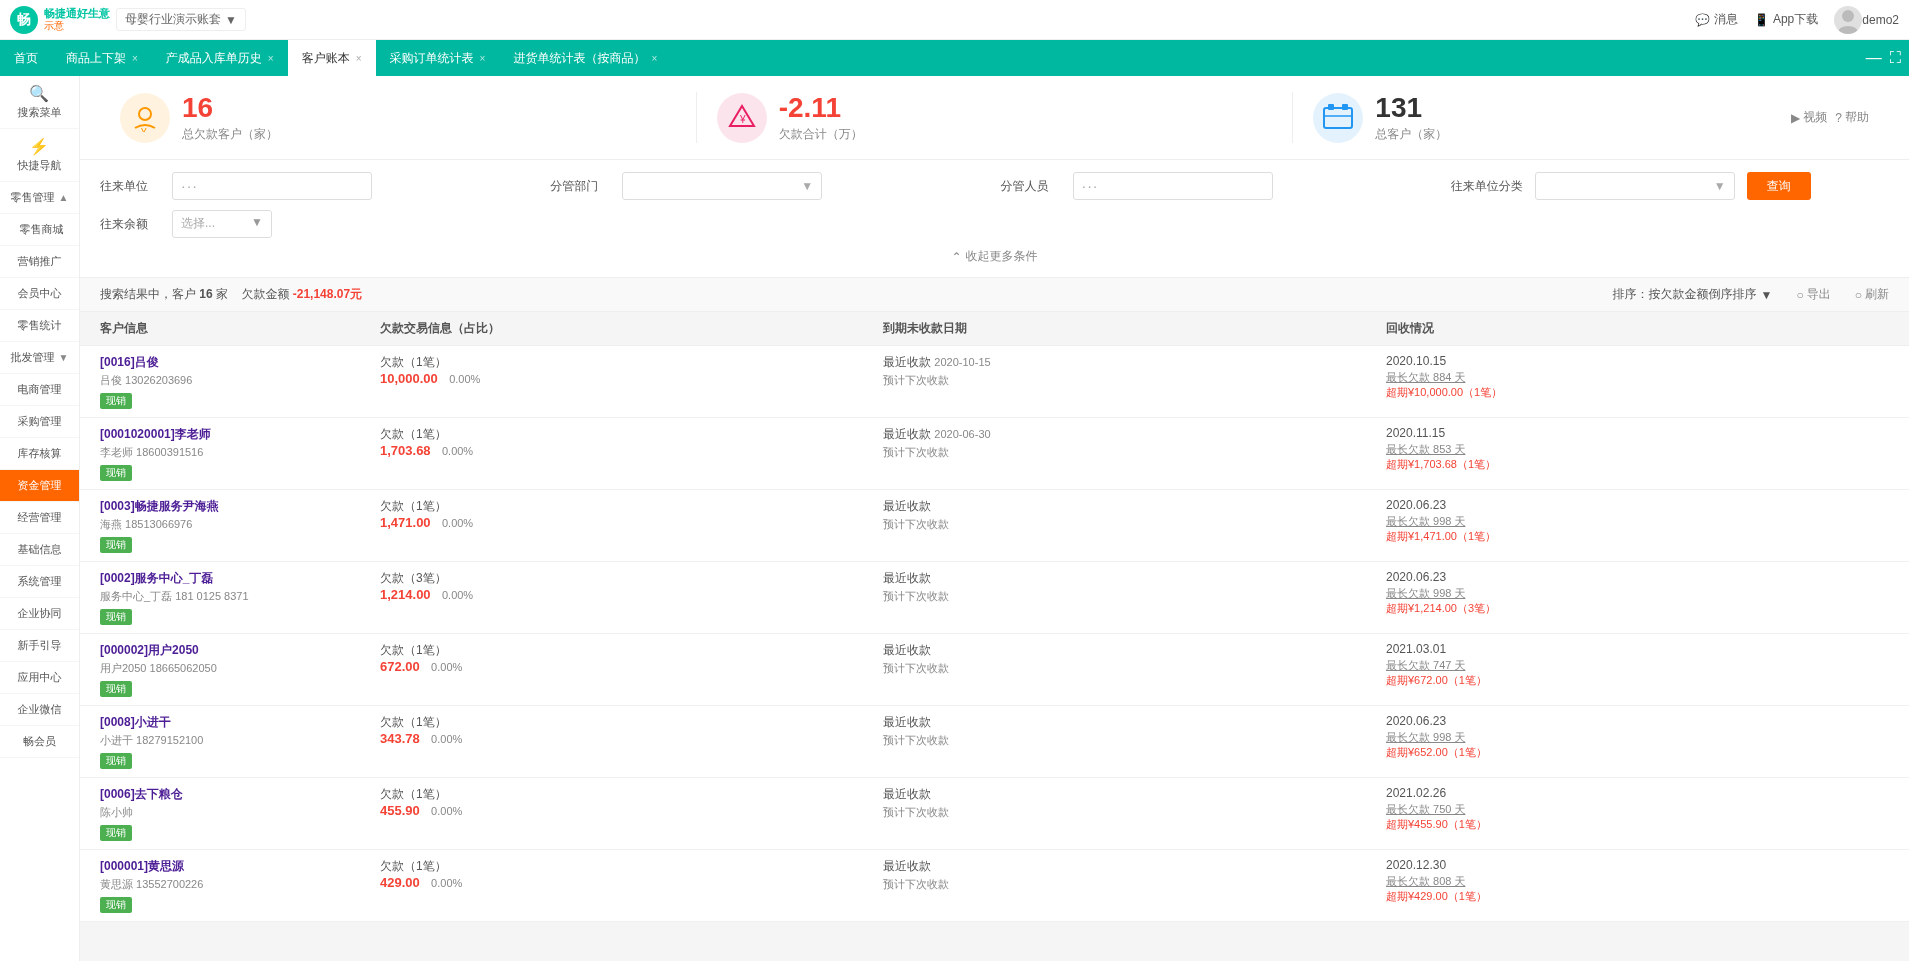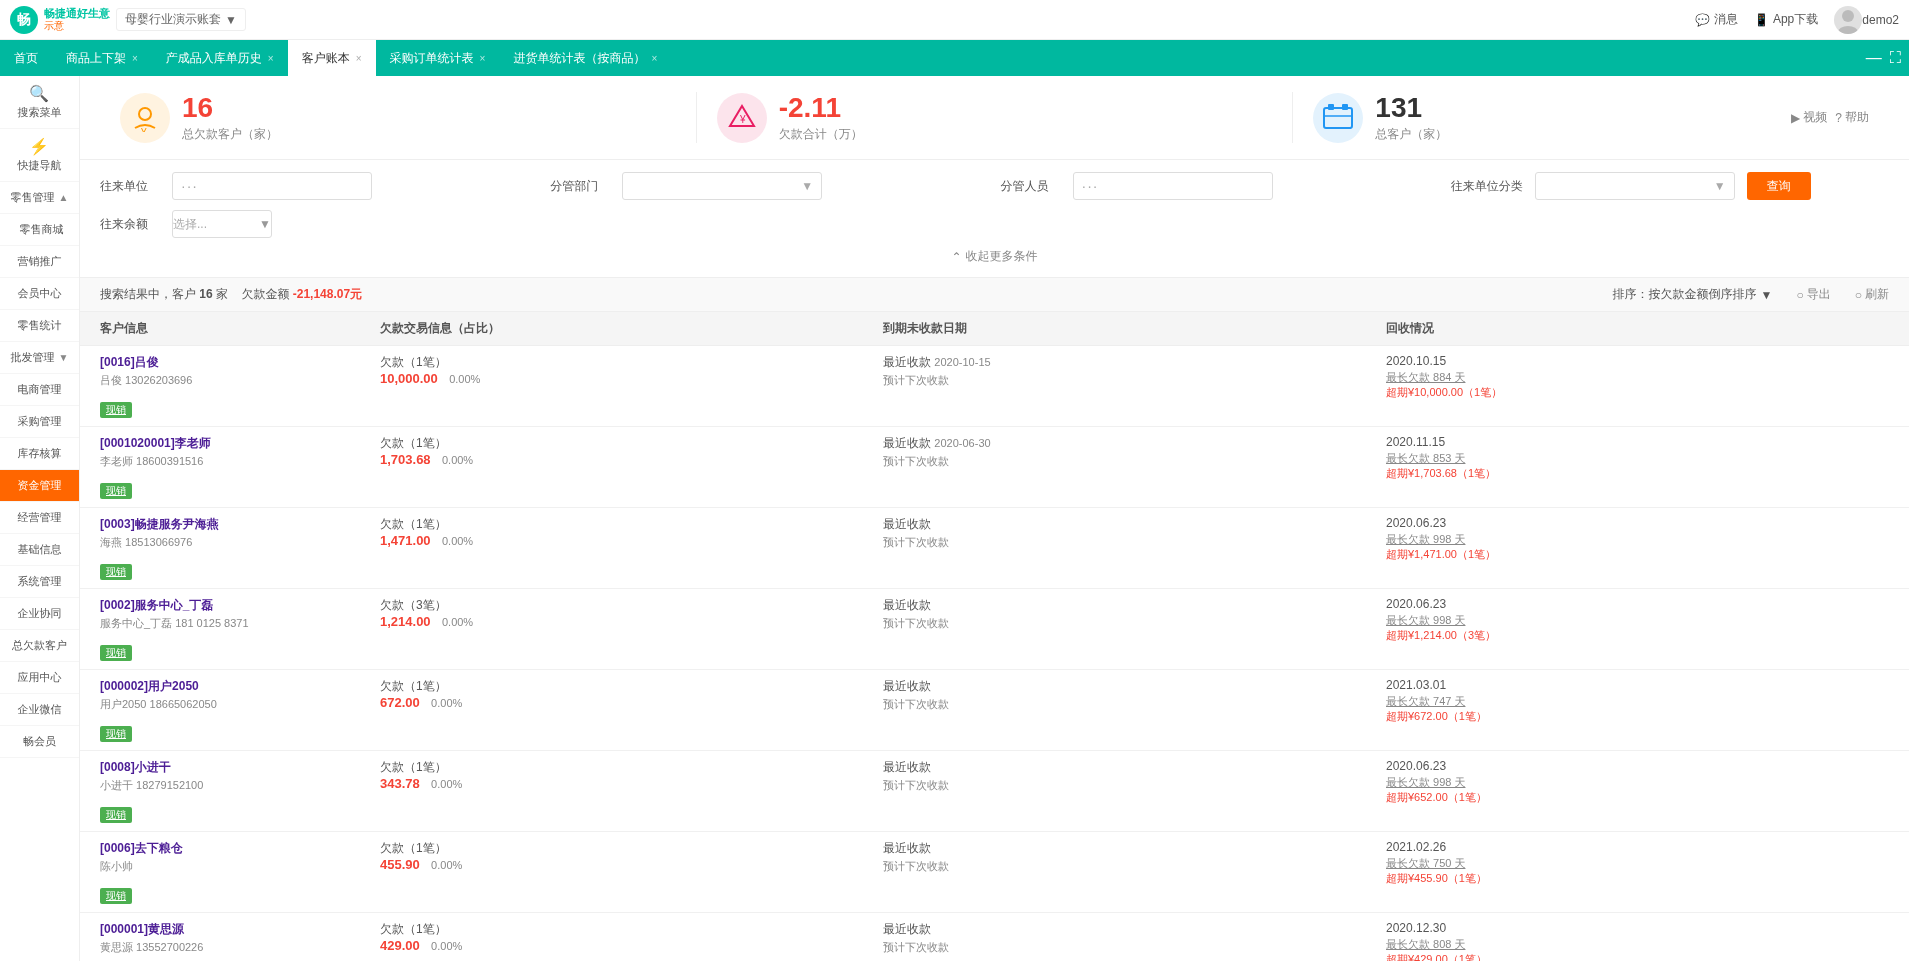--- a/index.html
+++ b/index.html
@@ -198,26 +198,25 @@
       font-size: 12px;
       color: #888;
       cursor: pointer;
       text-align: center;
       justify-content: center;
       margin-top: 4px;
     }
     .select-input {
       border: 1px solid #ddd;
       border-radius: 3px;
-      padding: 4px 0;
+      padding: 4px 8px;
       font-size: 12px;
       min-width: 100px;
       color: #999;
       display: flex;
-      align-items: center;
       justify-content: space-between;
       cursor: pointer;
       background: #fff;
       height: 28px;
     }
 
     
     .result-bar {
       display: flex;
       align-items: center;
@@ -265,22 +264,21 @@
       font-weight: bold;
     }
     .customer-phone { font-size: 11px; color: #888; margin-top: 2px; }
     .tag-green {
       display: inline-block;
       background: #4caf50;
       color: #fff;
       font-size: 10px;
       padding: 1px 6px;
       border-radius: 2px;
-      margin-top: 14px;
-      text-decoration: underline;
+      margin-top: 5px;
     }
     .debt-count { font-size: 12px; color: #555; }
     .debt-amount { color: #f44336; font-size: 13px; font-weight: bold; margin-top: 2px; }
     .debt-ratio { color: #888; font-size: 11px; margin-left: 8px; }
     .return-info { font-size: 12px; color: #555; }
     .return-date { color: #888; font-size: 11px; }
     .return-next { color: #888; font-size: 11px; margin-top: 2px; }
     .overdue-date { font-size: 12px; color: #555; }
     .overdue-days { color: #888; font-size: 11px; margin-top: 2px; text-decoration: underline; }
     .overdue-amount { color: #f44336; font-size: 11px; cursor: pointer; }
@@ -412,21 +410,21 @@
     <div class="sidebar-item">
       <div class="sidebar-nav-label">基础信息</div>
     </div>
     <div class="sidebar-item">
       <div class="sidebar-nav-label">系统管理</div>
     </div>
     <div class="sidebar-item">
       <div class="sidebar-nav-label">企业协同</div>
     </div>
     <div class="sidebar-item">
-      <div class="sidebar-nav-label">总欠款客户</div>
+      <div class="sidebar-nav-label">新手引导</div>
     </div>
     <div class="sidebar-item">
       <div class="sidebar-nav-label">应用中心</div>
     </div>
     <div class="sidebar-item">
       <div class="sidebar-nav-label">企业微信</div>
     </div>
     <div class="sidebar-item">
       <div class="sidebar-nav-label">畅会员</div>
     </div>

